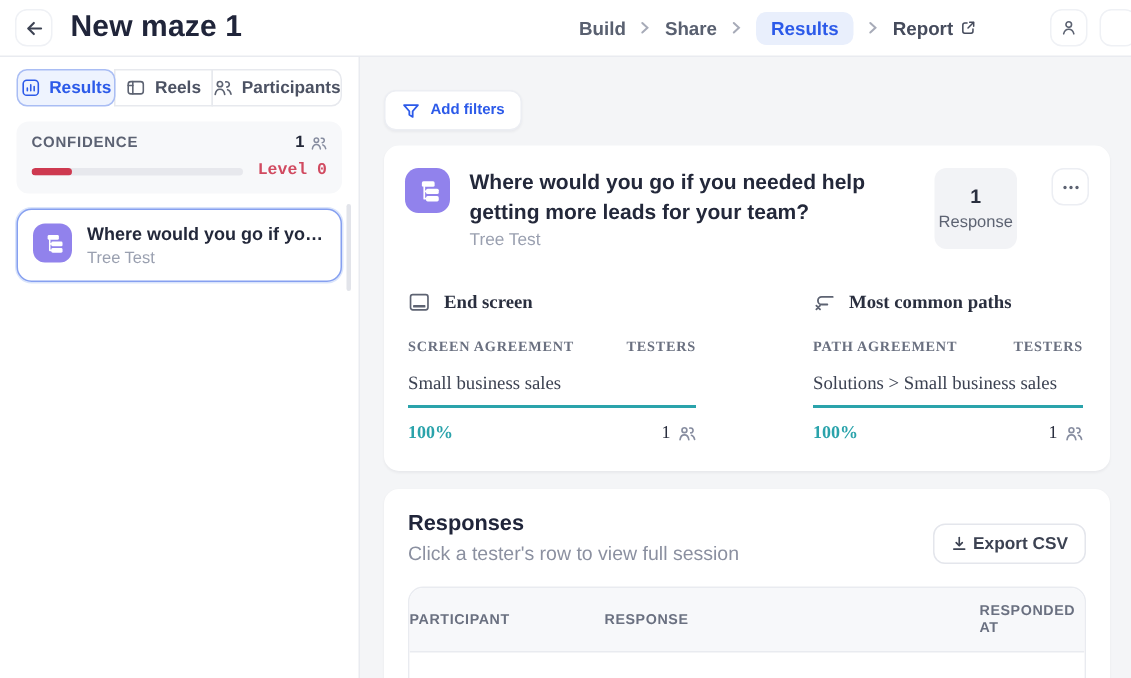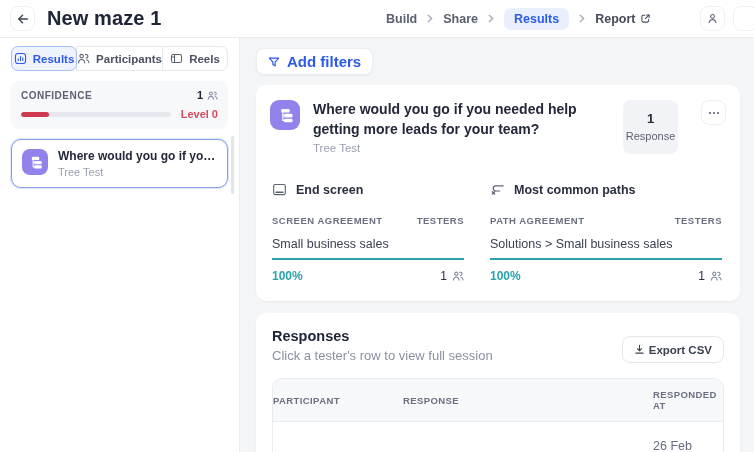--- a/index.html
+++ b/index.html
@@ -33,59 +33,59 @@
     font-size:11.5px; font-weight:700; color:#4c5263; background:#fff; border:1px solid #e7e9ee;
     cursor:pointer; margin-left:-1px; }
   .tab:first-child { border-radius:7px 0 0 7px; margin-left:0; }
   .tab:last-child { border-radius:0 7px 7px 0; }
   .tab.mid { flex:1.25; }
   .tab.active { color:#2c5ae9; background:#eef3fe; border-color:#a9bdf4; border-radius:7px; z-index:1; }
   .confidence-card { background:#f7f8fa; border-radius:8px; padding:8px 10px 9px; margin-top:10px; }
   .conf-row1 { display:flex; align-items:center; justify-content:space-between; }
   .conf-label { font-size:10px; font-weight:700; color:#5c6273; letter-spacing:.5px; }
   .conf-count { display:flex; align-items:center; gap:4px; font-size:11px; font-weight:700; color:#232838; }
-  .conf-row2 { display:flex; align-items:center; gap:10px; margin-top:7px; }
+  .conf-row2 { display:flex; align-items:center; gap:10px; margin-top:7px;font-family:Liberation Mono, monospace; }
   .conf-track { flex:1; height:5px; border-radius:3px; background:#e7e8ed; overflow:hidden; }
   .conf-fill { height:100%; border-radius:3px; background:#ce3950; }
   .conf-level { font-size:11px; font-weight:600; color:#d14a60; }
   .side-card { margin-top:10px; border:1px solid #86a0f0; box-shadow:0 0 0 1px #dbe5fb;
     border-radius:10px; padding:9px 10px; display:flex; gap:10px; align-items:flex-start;
     background:#fff; cursor:pointer; }
   .block-icon { width:26px; height:26px; border-radius:8px; background:#9182ec; flex-shrink:0;
     display:flex; align-items:center; justify-content:center; }
   .side-card-title { font-size:12px; font-weight:600; color:#23283a; width:162px;
     white-space:nowrap; overflow:hidden; text-overflow:ellipsis; }
   .side-card-type { font-size:11px; color:#9aa0b0; margin-top:3px; }
   .scroll-thumb { position:absolute; right:5px; top:98px; width:3px; height:58px;
     border-radius:2px; background:#e2e4ea; }
 
   
   .main { flex:1; background:#f4f5f7; padding:10px 14px 0 16px; overflow:hidden; }
   .add-filters { display:inline-flex; align-items:center; gap:7px; height:27px; padding:0 11px;
     background:#fff; border:1px solid #eceef3; border-radius:8px; color:#2c5ae9;
-    font-size:15px; font-weight:700; cursor:pointer; box-shadow:0 1px 2px rgba(16,24,40,.05); }
+    font-size:10px; font-weight:700; cursor:pointer; box-shadow:0 1px 2px rgba(16,24,40,.05);margin-top:12px; }
 
   .card { background:#fff; border-radius:10px; box-shadow:0 1px 2px rgba(16,24,40,.05); }
   .question-card { margin-top:10px; padding:15px 14px 18px; }
   .q-head { display:flex; gap:13px; align-items:flex-start; }
   .q-icon { width:30px; height:30px; border-radius:9px; background:#9182ec; flex-shrink:0;
     display:flex; align-items:center; justify-content:center; }
   .q-titles { flex:1; }
   .q-title { font-size:14px; font-weight:700; color:#23283a; line-height:1.4; max-width:352px; }
   .q-type { font-size:11.5px; color:#9aa0b0; margin-top:3px; }
   .q-count-box { width:55px; background:#f2f3f6; border-radius:8px; text-align:center;
     padding:11px 0 12px; margin-right:10px; }
   .q-count { font-size:13px; font-weight:600; color:#2a2f3f; }
   .q-count-label { font-size:11px; color:#5d6372; margin-top:4px; }
   .menu-btn { width:25px; height:25px; border:1px solid #eceef3; border-radius:8px; background:#fff;
     display:flex; align-items:center; justify-content:center; cursor:pointer; }
 
-  .q-stats { display:flex; gap:26px; margin-top:28px; padding:0 4px 0 2px; }
+  .q-stats { display:flex; gap:42px; margin-top:28px; padding:0 4px 0 2px;font-family:Liberation Serif, serif; }
   .stat-col.left { width:192px; flex-shrink:0; }
-  .stat-col.right { flex:1; }
+  .stat-col.right { flex:1;margin-left:36px; }
   .stat-head { display:flex; align-items:center; gap:9px; font-size:12.5px; font-weight:600; color:#2a2f3f; }
   .stat-labels { display:flex; justify-content:space-between; margin-top:18px;
     font-size:9.5px; font-weight:700; color:#6a7080; letter-spacing:.5px; }
   .stat-value { margin-top:11px; font-size:12.5px; color:#3c4252; padding-bottom:7px; }
   .stat-bar { height:2px; background:#e8eaef; }
   .stat-bar-fill { height:2px; background:#2aa3ab; }
   .stat-bottom { display:flex; justify-content:space-between; margin-top:9px; }
   .stat-pct { font-size:12px; font-weight:600; color:#2aa3ab; }
   .stat-testers { display:flex; align-items:center; gap:5px; font-size:12px; color:#2a2f3f; }
 
@@ -173,39 +173,39 @@
     <div class="tabs">
       <button class="tab active">
         <span style="display:flex">
           <svg width="13" height="13" viewBox="0 0 16 16" fill="none" stroke="#2c5ae9" stroke-width="1.3" stroke-linecap="round">
               <rect x="1.8" y="1.8" width="12.4" height="12.4" rx="3"></rect>
               <path d="M5.2 10.4V8.2M8 10.4V5.6M10.8 10.4V7"></path>
             </svg>
         </span>
         <span>Results</span>
       </button>
+      <button class="tab">
+        <span style="display:flex">
+          <svg width="13" height="13" viewBox="0 0 16 16" fill="none" stroke="#5d6372" stroke-width="1.3" stroke-linecap="round">
+              <rect x="1.8" y="3" width="12.4" height="10" rx="2.2"></rect>
+              <path d="M5.6 3v10"></path>
+              <path d="M1.8 6.2h3.8"></path>
+            </svg>
+        </span>
+        <span>Reels</span>
+      </button>
       <button class="tab mid">
         <span style="display:flex">
           <svg width="13" height="13" viewBox="0 0 14 14" fill="none" stroke="#5d6372" stroke-width="1.2" stroke-linecap="round">
               <circle cx="5" cy="4.4" r="1.9"></circle>
               <path d="M1.6 11.8c.4-2.5 1.8-3.7 3.4-3.7s3 1.2 3.4 3.7"></path>
               <path d="M9.2 2.8a1.9 1.9 0 1 1 .7 3.7M10.5 8.4c1.3.4 2.1 1.6 2.4 3.2"></path>
             </svg>
         </span>
         <span>Participants</span>
-      </button>
-      <button class="tab">
-        <span style="display:flex">
-          <svg width="13" height="13" viewBox="0 0 16 16" fill="none" stroke="#5d6372" stroke-width="1.3" stroke-linecap="round">
-              <rect x="1.8" y="3" width="12.4" height="10" rx="2.2"></rect>
-              <path d="M5.6 3v10"></path>
-              <path d="M1.8 6.2h3.8"></path>
-            </svg>
-        </span>
-        <span>Reels</span>
       </button>
     </div>
 
     <div class="confidence-card">
       <div class="conf-row1">
         <span class="conf-label">CONFIDENCE</span>
         <span class="conf-count">
           <span>1</span>
           <span style="display:flex">
             <svg width="11" height="11" viewBox="0 0 14 14" fill="none" stroke="#878da0" stroke-width="1.3" stroke-linecap="round">

